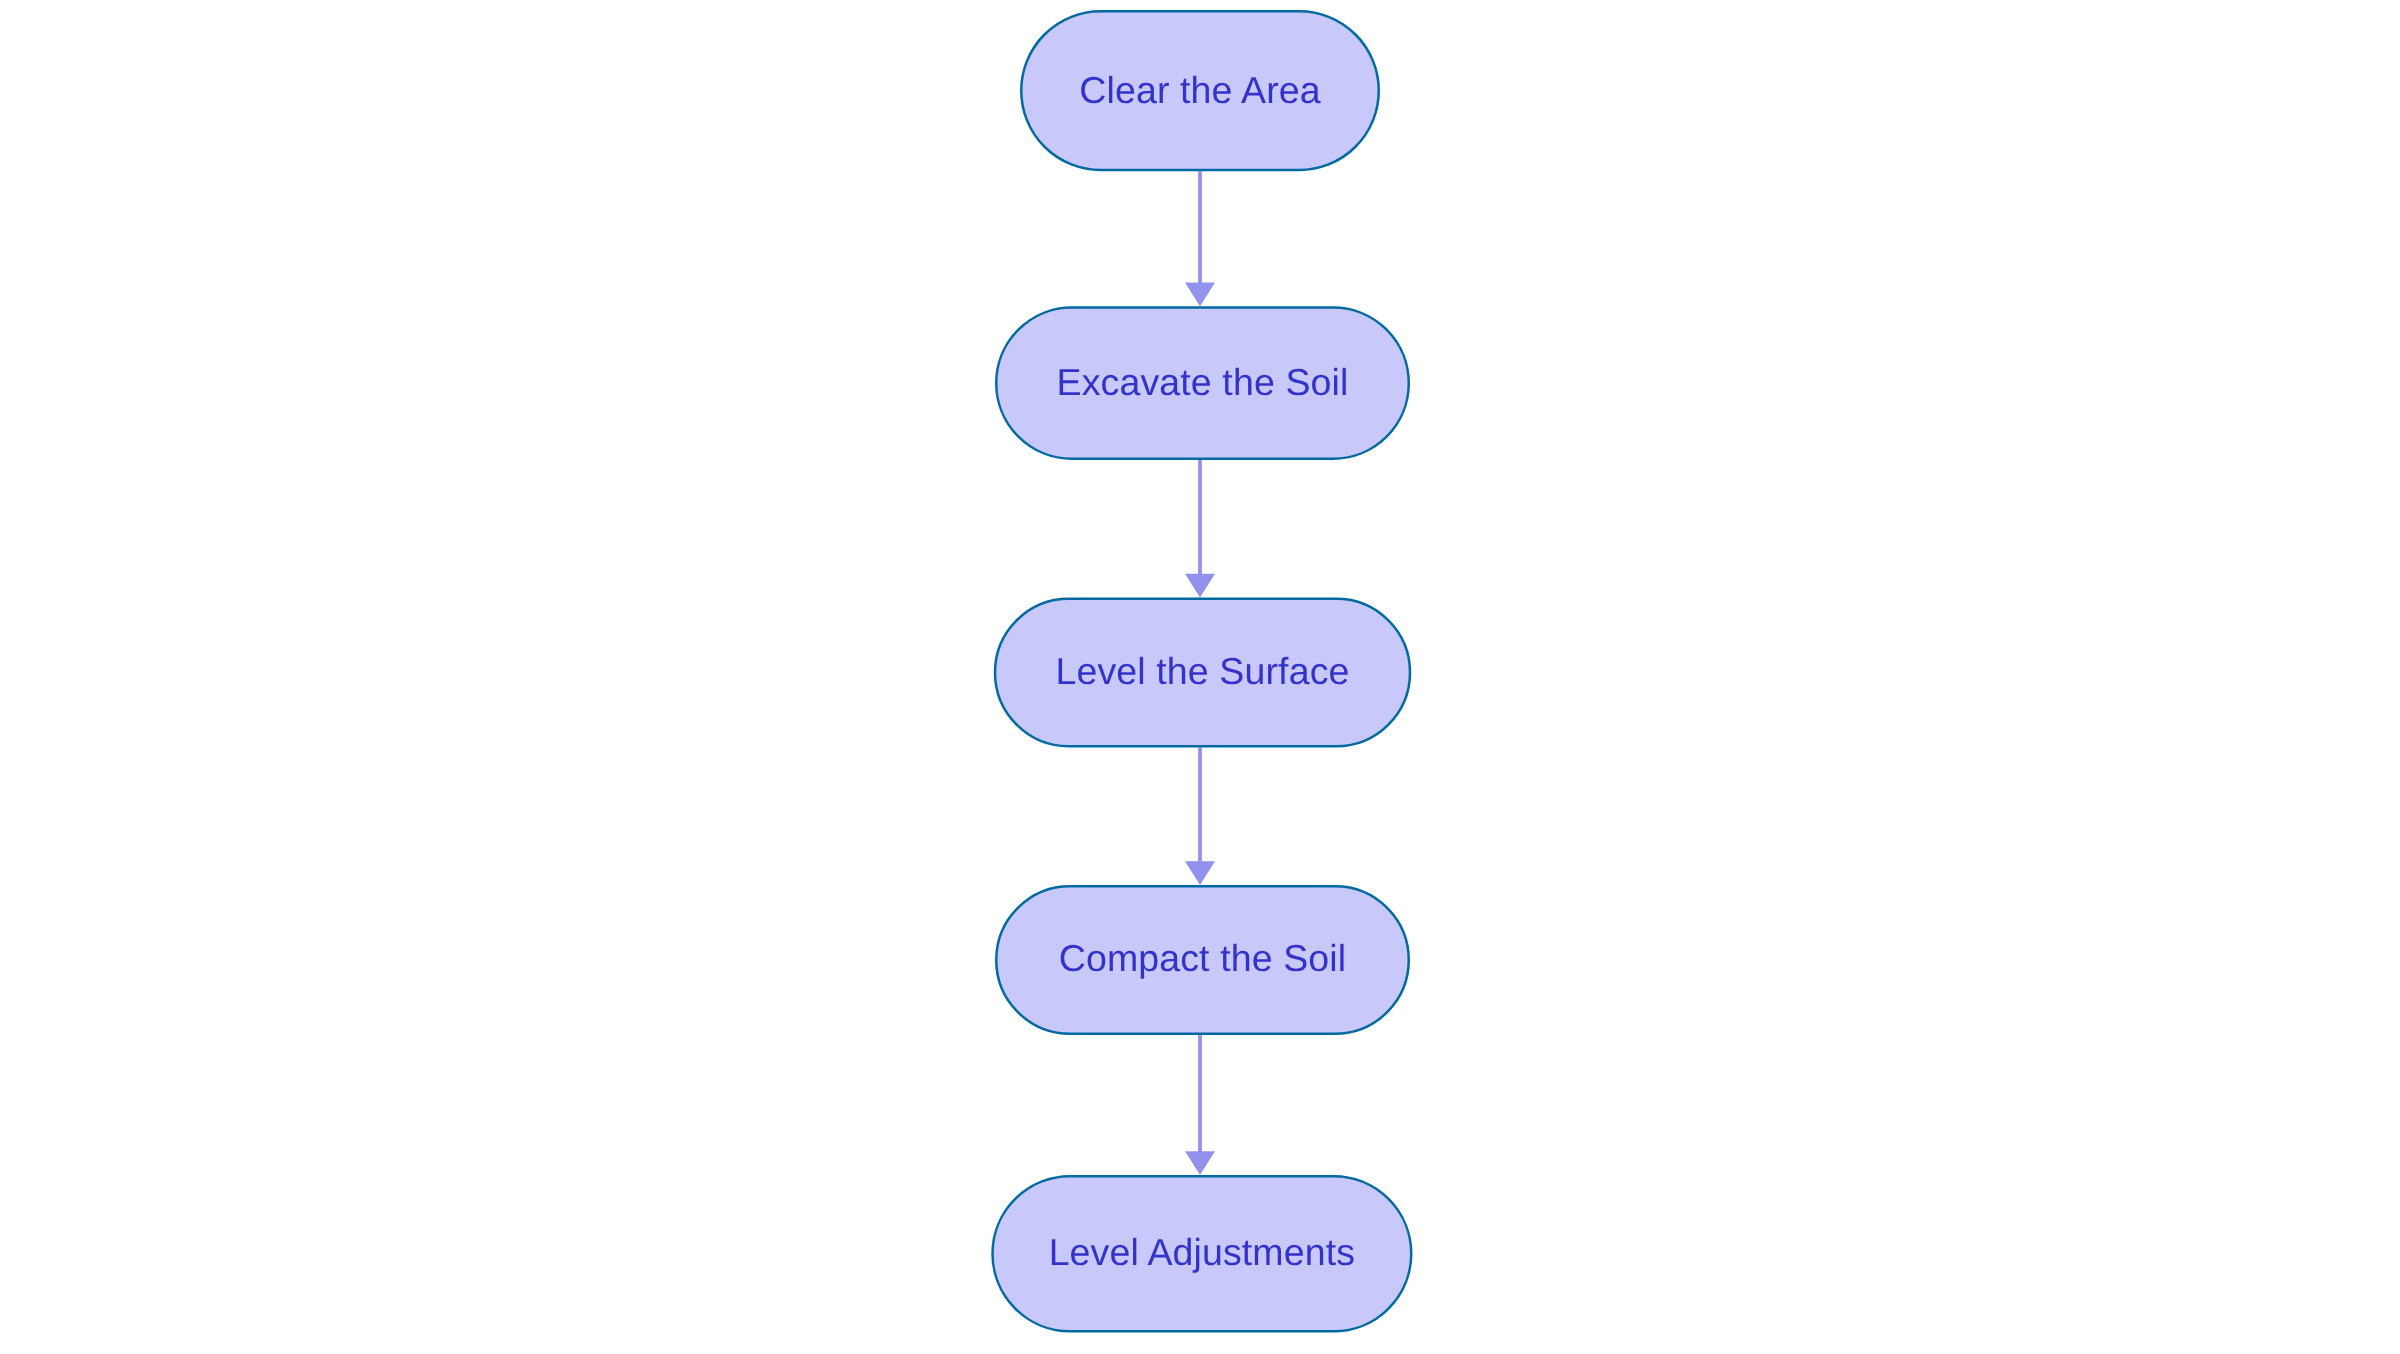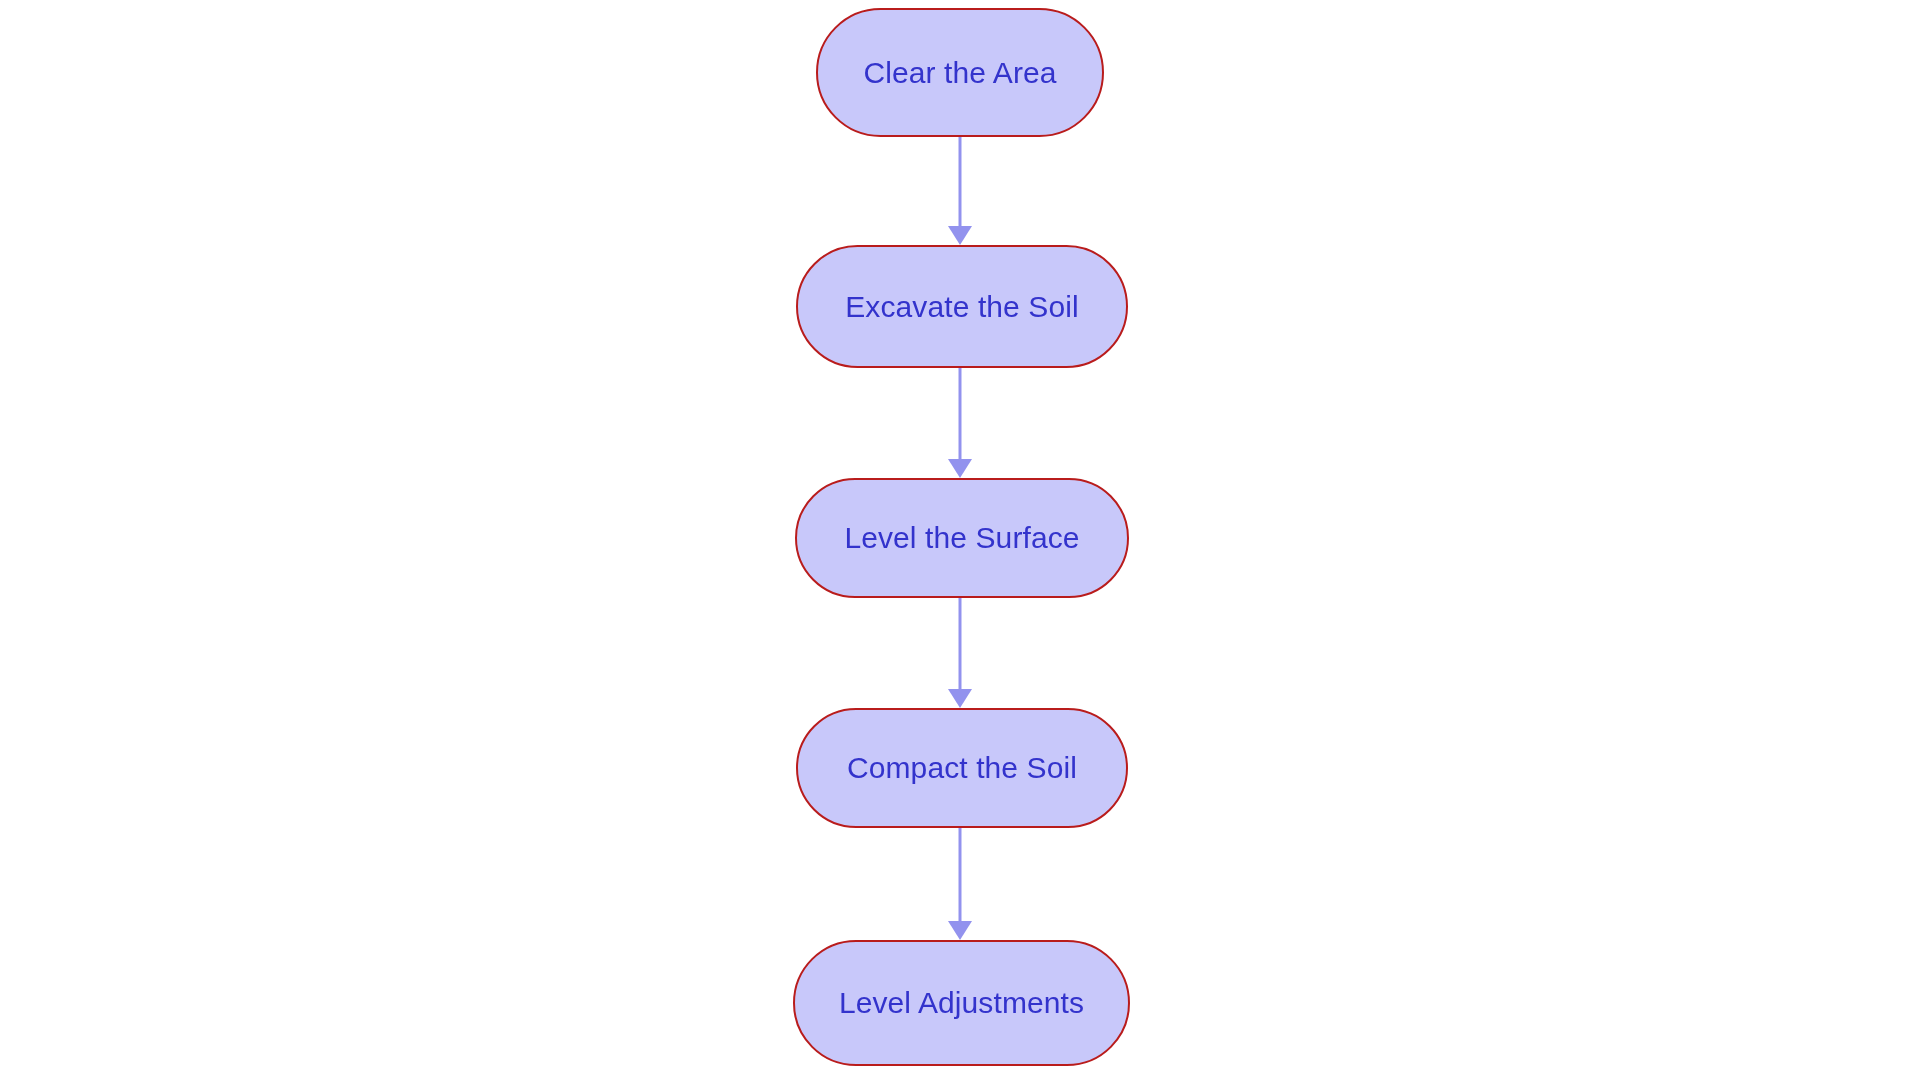--- a/index.html
+++ b/index.html
@@ -23,21 +23,21 @@
   }
 
   
   .node {
     position: absolute;
     box-sizing: border-box;
     display: flex;
     align-items: center;
     justify-content: center;
     background: #c8c8fa;
-    border: 2px solid #b91c1c;
+    border: 2px solid #0369a1;
     border-radius: 999px;
     color: #3333cc;
     font-size: 30px;
     font-weight: 400;
     letter-spacing: 0.1px;
     white-space: nowrap;
     user-select: none;
   }
   .node-label {
     color: #3333cc;

